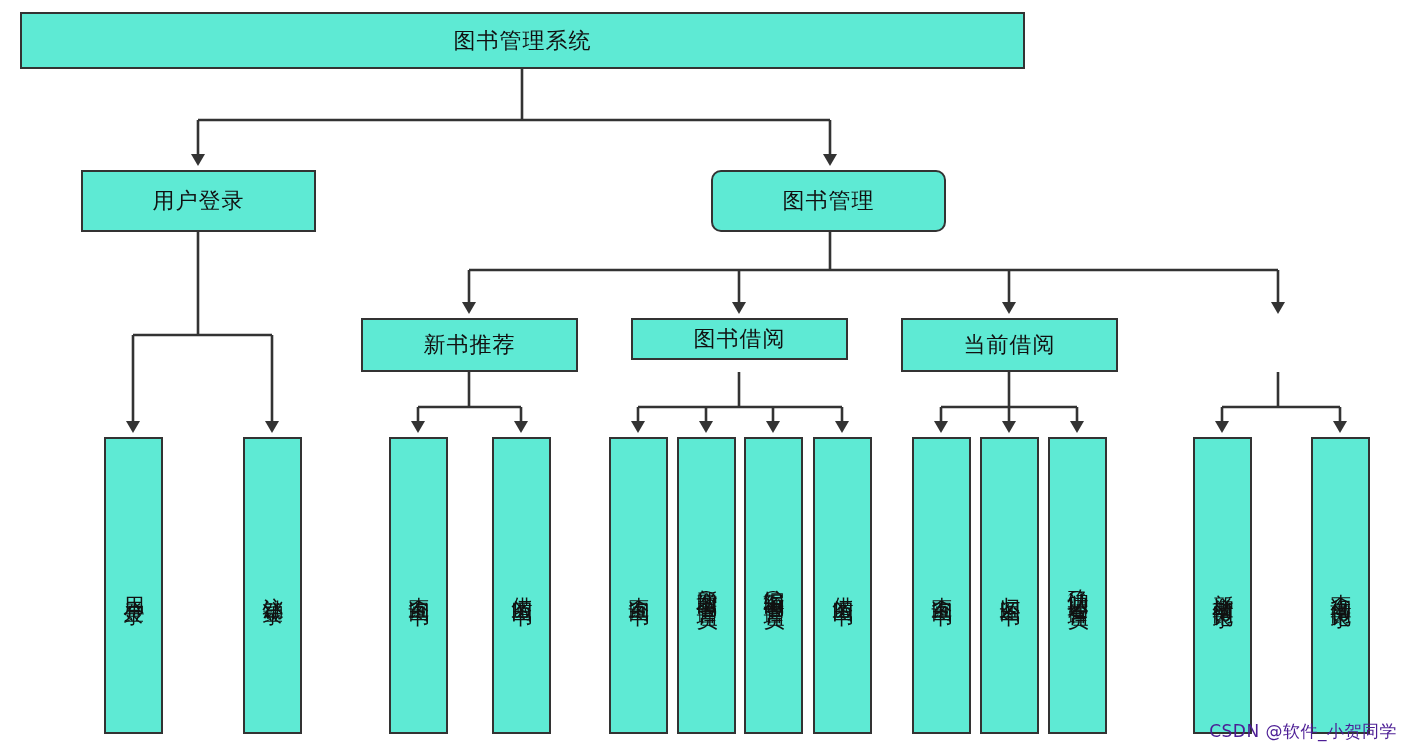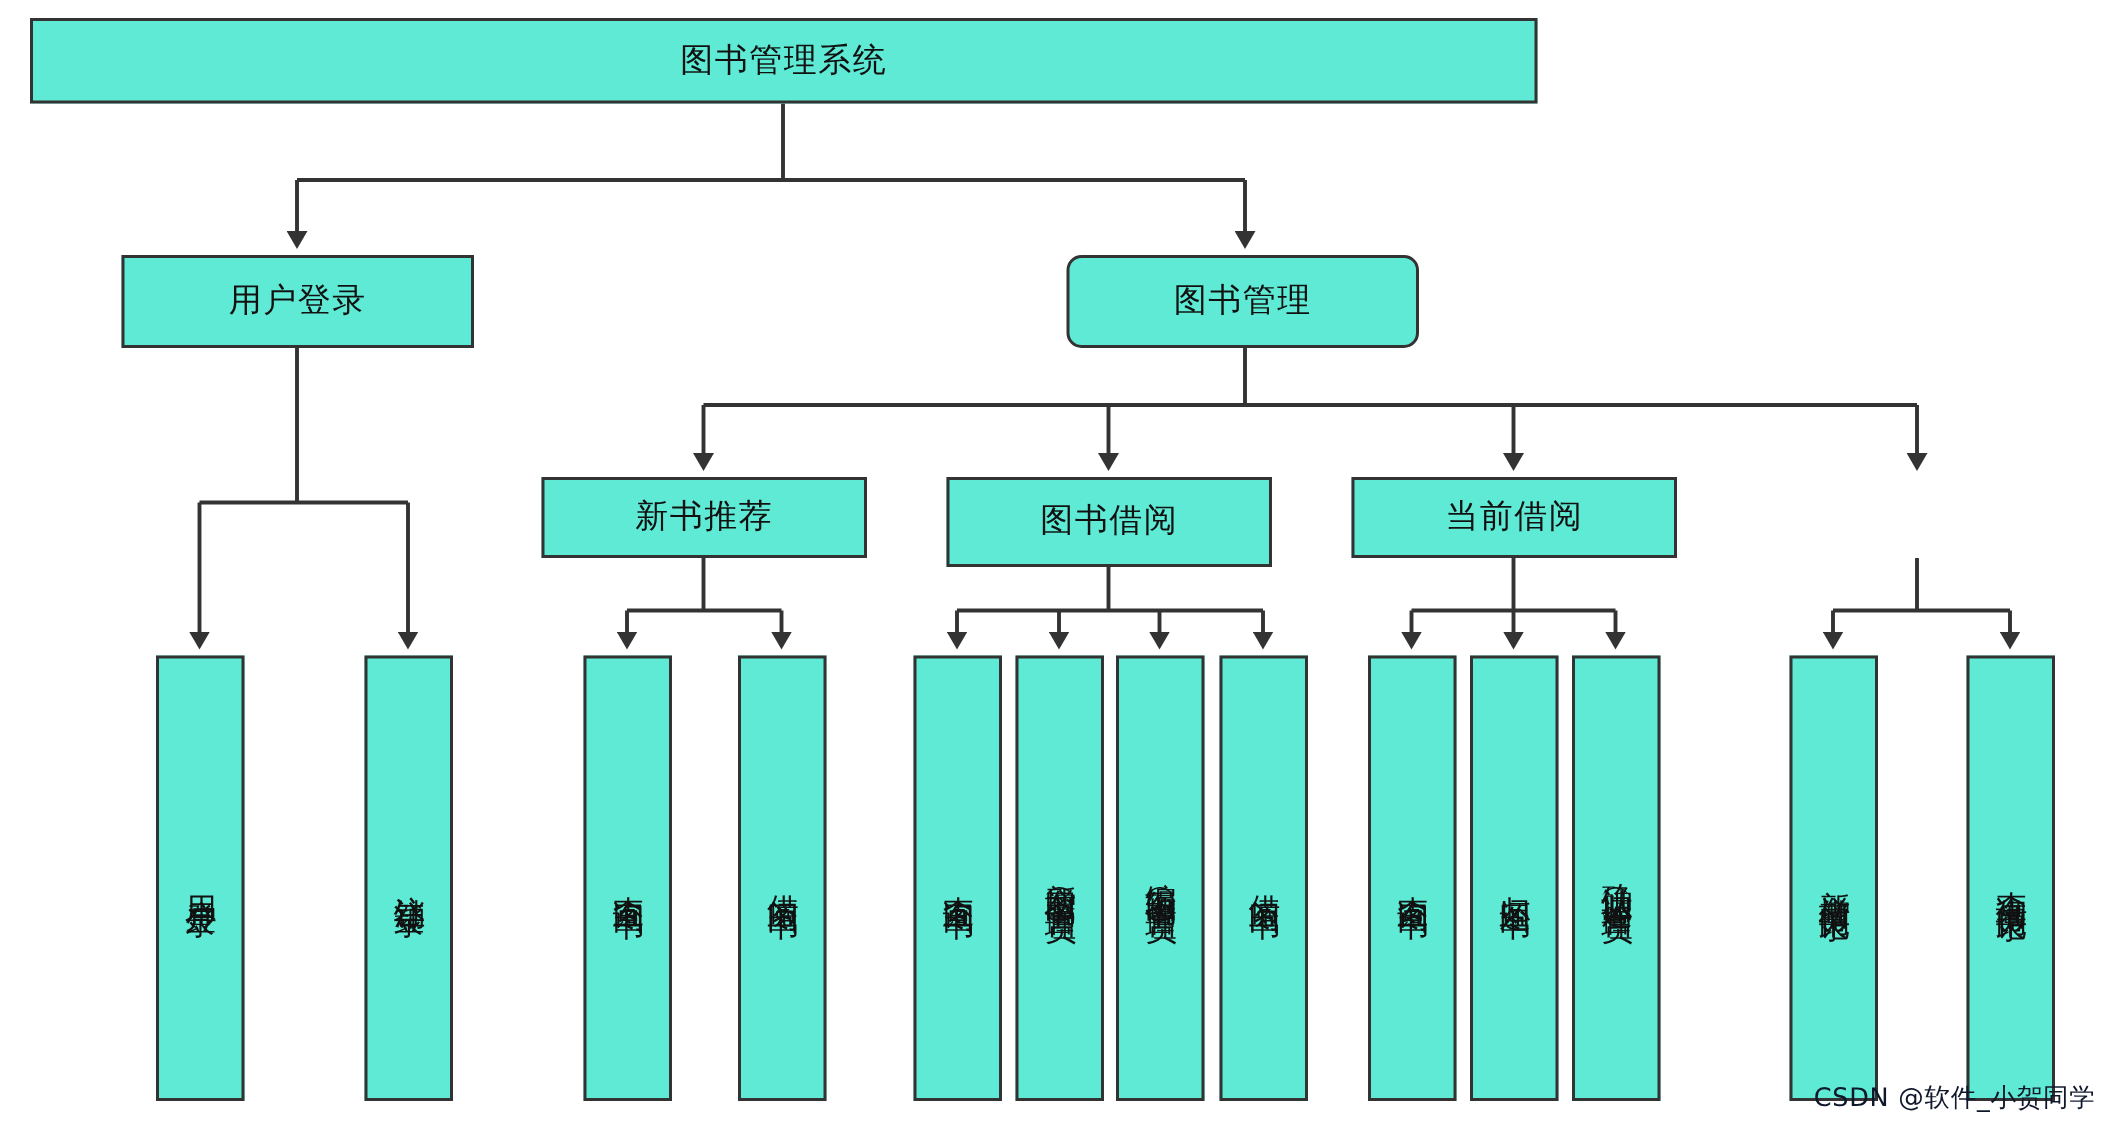--- a/index.html
+++ b/index.html
@@ -53,21 +53,21 @@
     letter-spacing: 3px;
     line-height: 1;
     white-space: nowrap;
     text-align: center;
   }
   .watermark {
     position: absolute;
     right: 8px;
     bottom: 4px;
     font-size: 17px;
-    color: #0f172a;
+    color: #4c1d95;
     white-space: nowrap;
     letter-spacing: 0.5px;
   }
 </style>
 </head>
 <body>
 
 <div id="canvas">
 
   <svg class="wires" viewBox="0 0 1405 747">
@@ -127,21 +127,21 @@
   <div class="node" style="left:81px; top:170px; width:235px; height:62px;">
     <span class="lbl">用户登录</span>
   </div>
   <div class="node" style="left:711px; top:170px; width:235px; height:62px;border-radius:10px;">
     <span class="lbl">图书管理</span>
   </div>
 
   <div class="node" style="left:361px; top:318px; width:217px; height:54px;">
     <span class="lbl">新书推荐</span>
   </div>
-  <div class="node" style="left:631px; top:318px; width:217px; height:60px;">
+  <div class="node" style="left:631px; top:318px; width:217px; height:42px;">
     <span class="lbl">图书借阅</span>
   </div>
   <div class="node" style="left:901px; top:318px; width:217px; height:54px;">
     <span class="lbl">当前借阅</span>
   </div>
 
   <div class="node leaf" style="left:104px; top:437px; width:59px; height:297px;">
     <span class="lbl">用户登录</span>
   </div>
   <div class="node leaf" style="left:243px; top:437px; width:59px; height:297px;">

